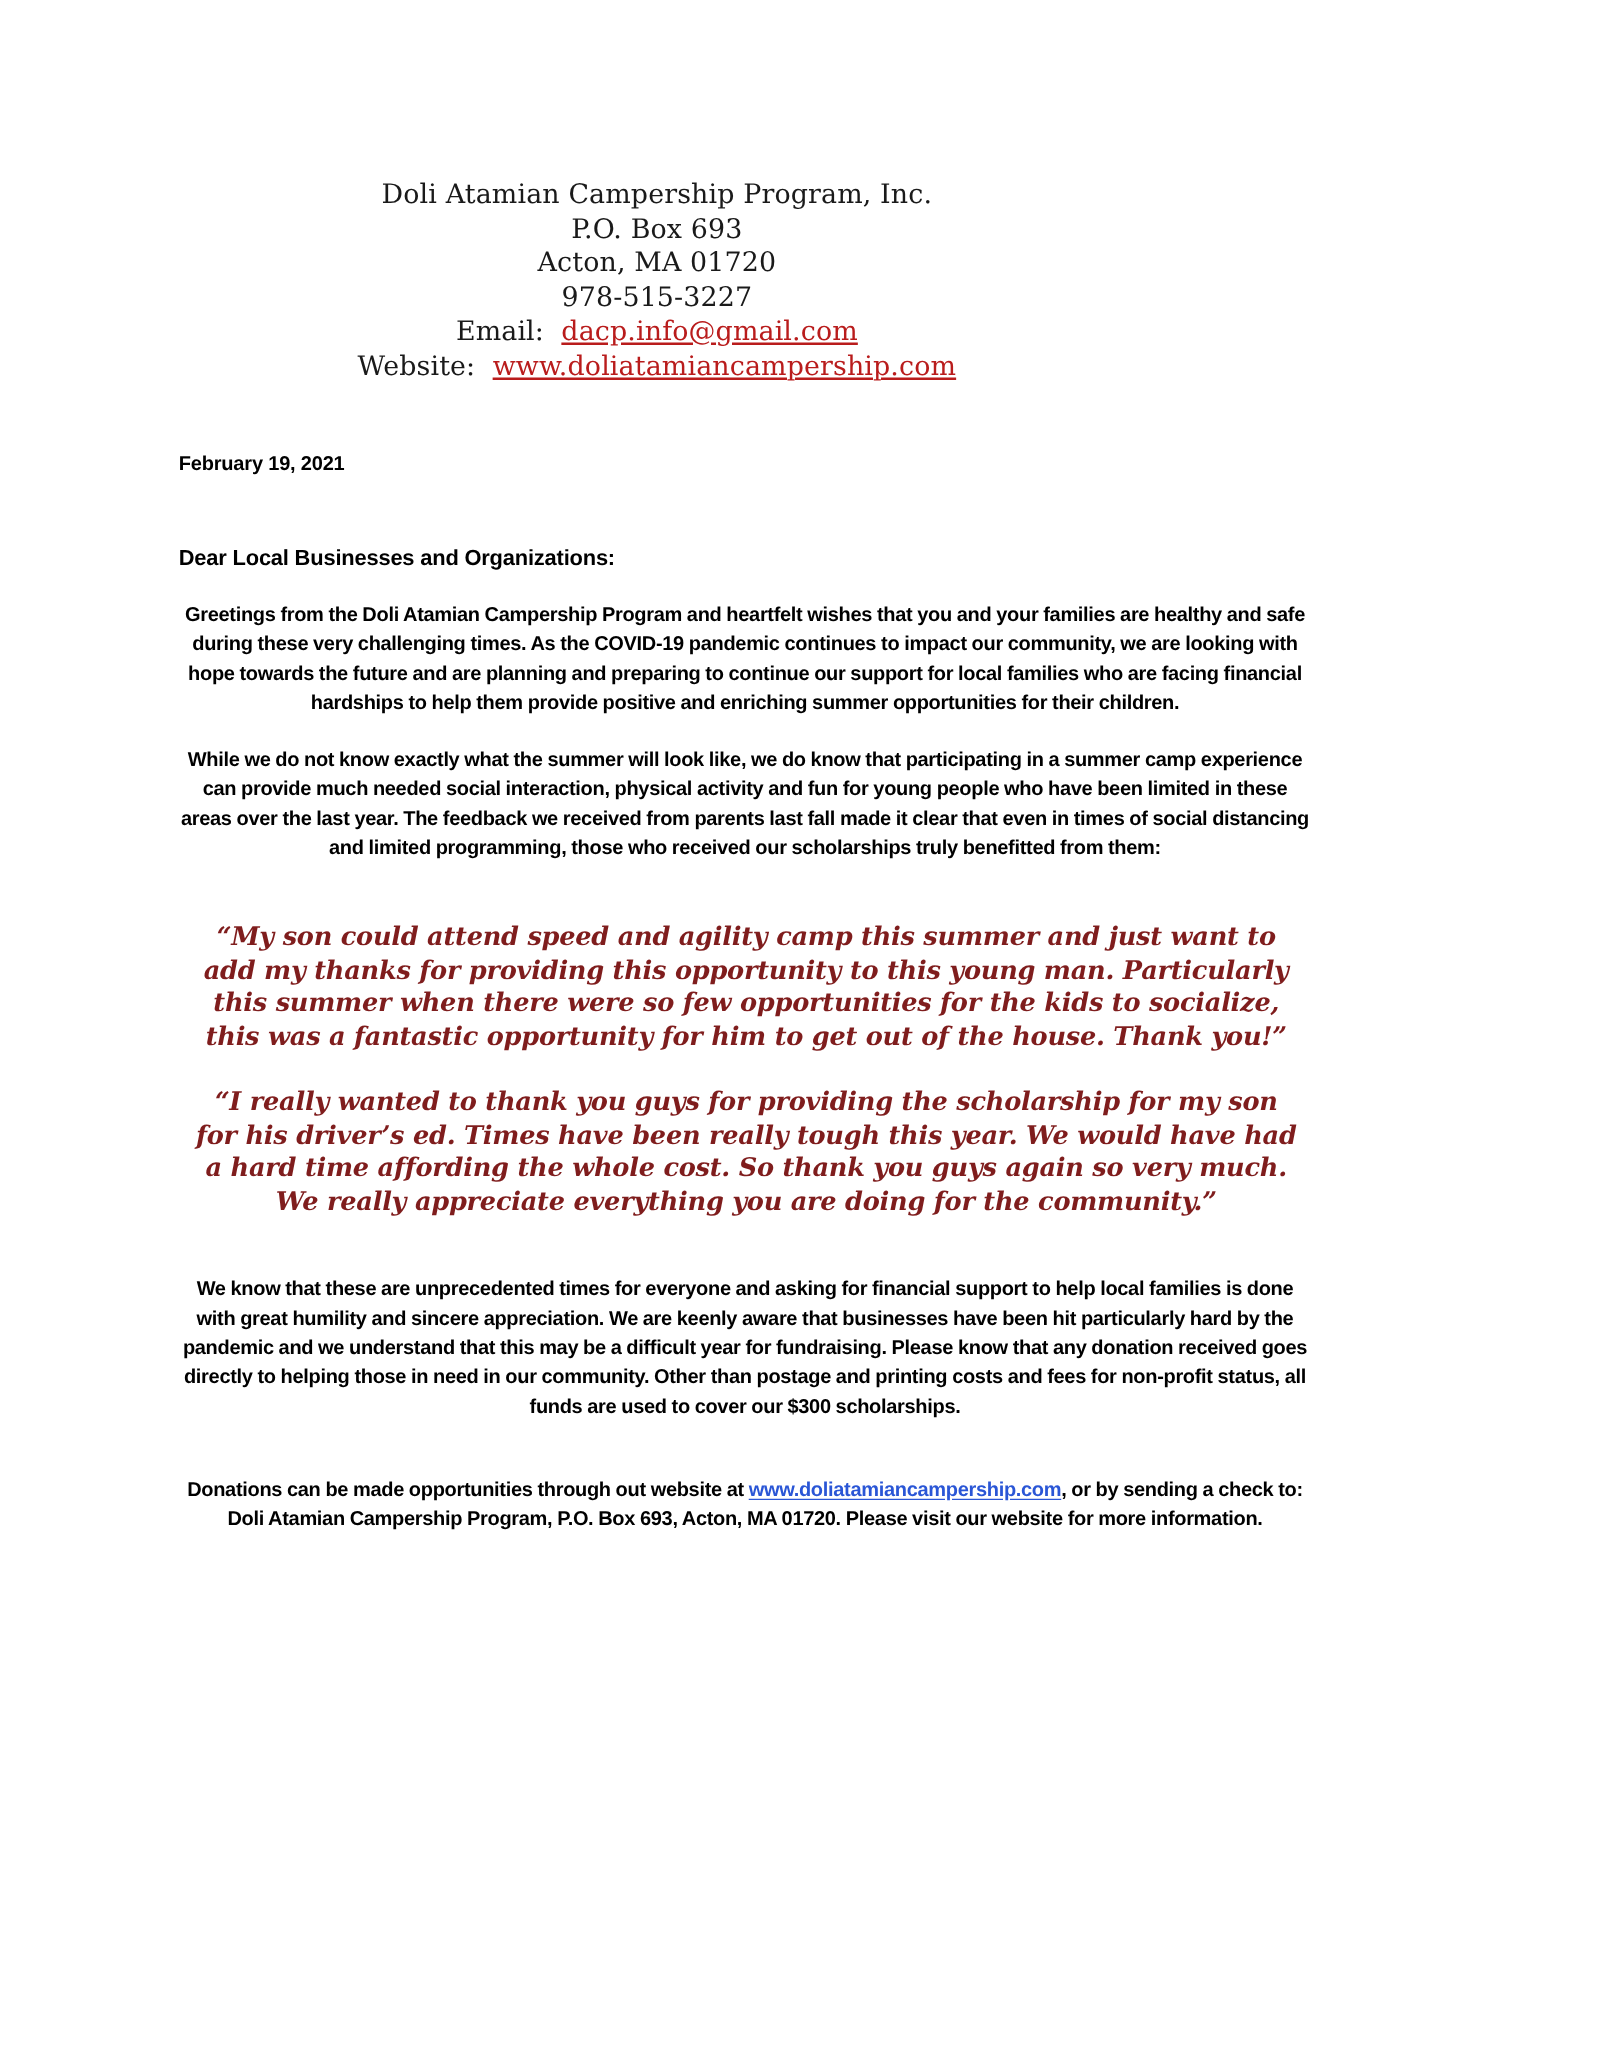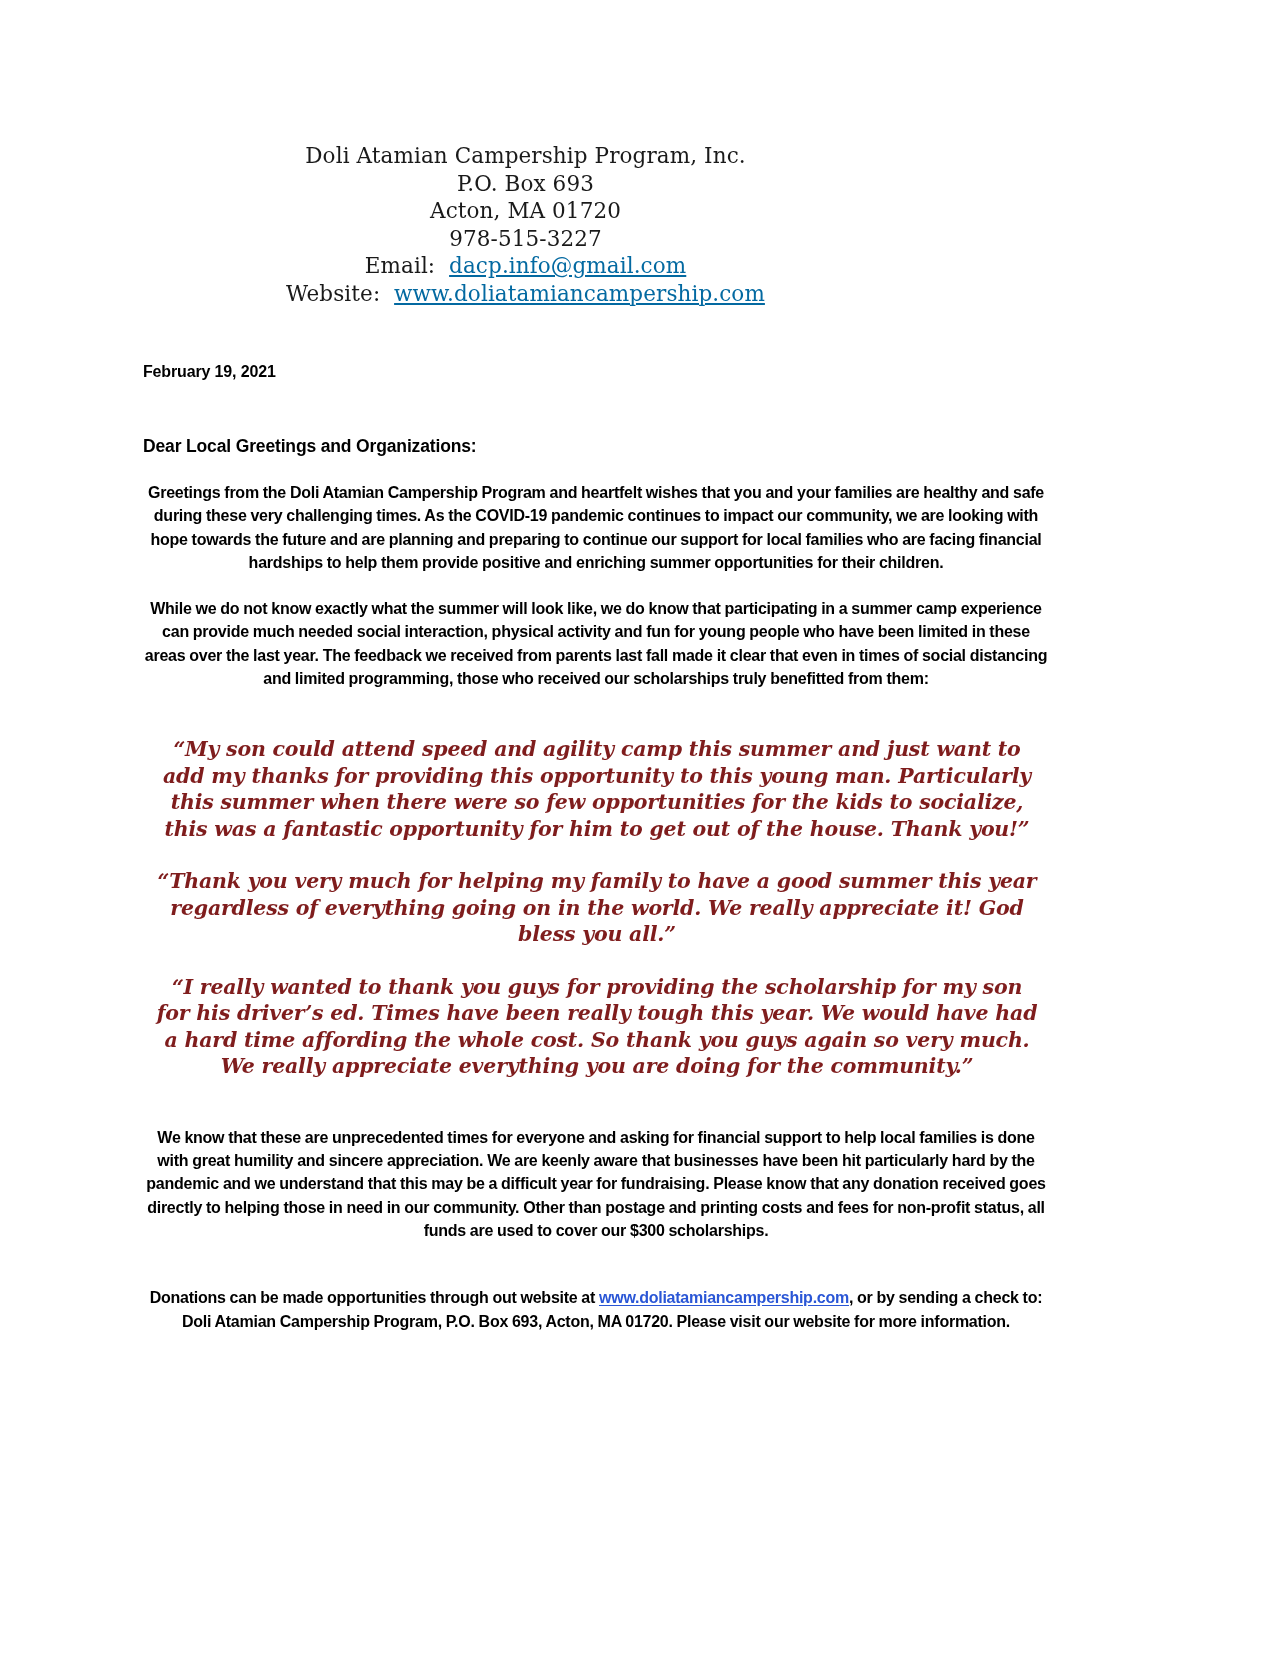--- a/index.html
+++ b/index.html
@@ -38,21 +38,21 @@
     color: #1a1a1a;
   }
   .letterhead .lh-line {
     display: block;
     white-space: nowrap;
   }
   .lh-label {
     color: #1a1a1a;
   }
   .lh-link {
-    color: #0369a1;
+    color: #b91c1c;
     text-decoration: underline;
     text-underline-offset: 2px;
   }
 
   
   .body-block {
     position: absolute;
     left: 143px;
     top: 360px;
     width: 906px;
@@ -122,29 +122,28 @@
     <span class="lh-line">Acton, MA 01720</span>
     <span class="lh-line">978-515-3227</span>
     <span class="lh-line"><span class="lh-label">Email:</span>&nbsp;&nbsp;<a class="lh-link" href="#">dacp.info@gmail.com</a></span>
     <span class="lh-line"><span class="lh-label">Website:</span>&nbsp;&nbsp;<a class="lh-link" href="#">www.doliatamiancampership.com</a></span>
   </div>
 
   <div class="body-block">
 
     <div class="date">February 19, 2021</div>
 
-    <div class="salutation">Dear Local Greetings and Organizations:</div>
+    <div class="salutation">Dear Local Businesses and Organizations:</div>
 
     <p class="para">Greetings from the Doli Atamian Campership Program and heartfelt wishes that you and your families are healthy and safe during these very challenging times.  As the COVID-19 pandemic continues to impact our community, we are looking with hope towards the future and are planning and preparing to continue our support for local families who are facing financial hardships to help them provide positive and enriching summer opportunities for their children.</p>
 
     <p class="para">While we do not know exactly what the summer will look like, we do know that participating in a summer camp experience can provide much needed social interaction, physical activity and fun for young people who have been limited in these areas over the last year.  The feedback we received from parents last fall made it clear that even in times of social distancing and limited programming, those who received our scholarships truly benefitted from them:</p>
 
     <div class="quotes">
       <p class="quote">“My son could attend speed and agility camp this summer and just want to add my thanks for providing this opportunity to this young man.  Particularly this summer when there were so few opportunities for the kids to socialize, this was a fantastic opportunity for him to get out of the house.  Thank you!”</p>
-      <p class="quote">“Thank you very much for helping my family to have a good summer this year regardless of everything going on in the world.  We really appreciate it!  God bless you all.”</p>
       <p class="quote">“I really wanted to thank you guys for providing the scholarship for my son for his driver’s ed.  Times have been really tough this year.  We would have had a hard time affording the whole cost.  So thank you guys again so very much.  We really appreciate everything you are doing for the community.”</p>
     </div>
 
     <p class="para">We know that these are unprecedented times for everyone and asking for financial support to help local families is done with great humility and sincere appreciation. We are keenly aware that businesses have been hit particularly hard by the pandemic and we understand that this may be a difficult year for fundraising. Please know that any donation received goes directly to helping those in need in our community.  Other than postage and printing costs and fees for non-profit status, all funds are used to cover our $300 scholarships.</p>
 
     <p class="para closing-block"><span>Donations can be made opportunities through out website at </span><a class="inline-link" href="#">www.doliatamiancampership.com</a><span>, or by sending a check to:  Doli Atamian Campership Program, P.O. Box 693, Acton, MA 01720.  Please visit our website for more information.</span></p>
 
   </div>
 
 </div>

